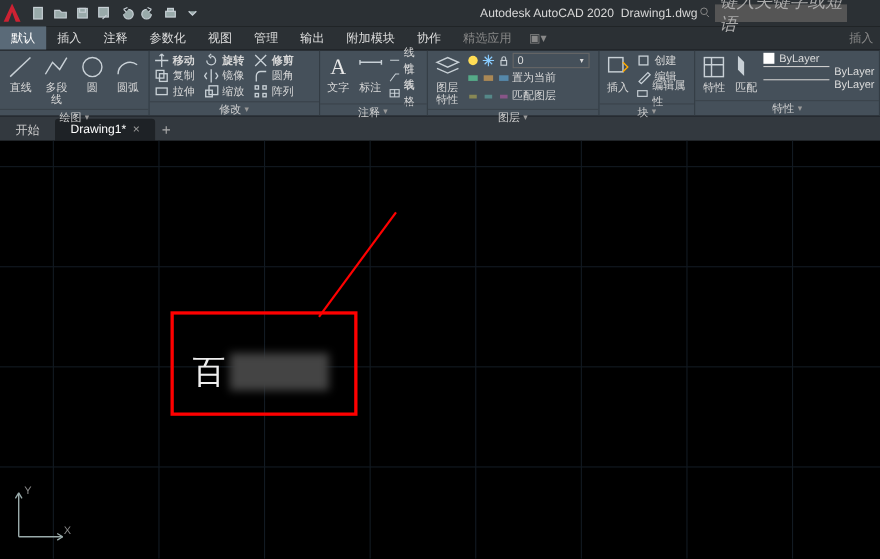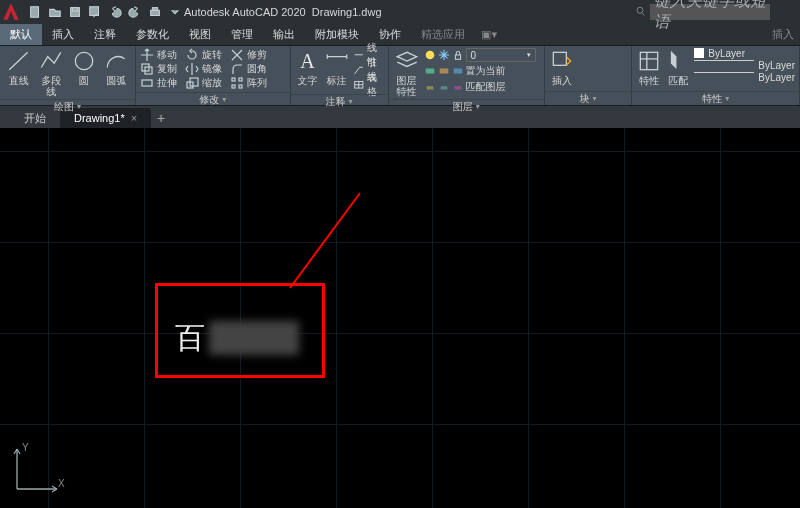--- a/index.html
+++ b/index.html
@@ -4,21 +4,21 @@
 <style>
 * { margin: 0; padding: 0; box-sizing: border-box; font-family: "Microsoft YaHei", Arial, sans-serif; }
 body { width: 800px; height: 508px; background: #000; overflow: hidden; position: relative; }
 
 
 .titlebar { height: 24px; background: #2b3034; display: flex; align-items: center; font-size: 10px; color: #ccc; }
 .logo { width: 22px; height: 22px; display: flex; align-items: center; justify-content: center; }
 .qat { display: flex; gap: 2px; margin-left: 4px; }
 .qat-btn { width: 18px; height: 18px; display: flex; align-items: center; justify-content: center; color: #bbb; }
 .qat-btn svg { width: 14px; height: 14px; fill: #9aa; }
-.title-center { flex: 1; text-align: left; color: #d8d8d8; font-size: 11px; }
+.title-center { flex: 1; text-align: right; color: #d8d8d8; font-size: 11px; }
 .title-search { width: 120px; height: 16px; background: #555; color: #aaa; font-size: 16px; font-style: italic; padding: 0 4px; display:flex; align-items:center; }
 .title-right { width: 30px; }
 
 
 .menubar { height: 22px; background: #2b3034; display: flex; font-size: 11px; border-bottom: 1px solid #1a1d20; }
 .menu-item { padding: 0 10px; color: #ddd; height: 100%; display: flex; align-items: center; }
 .menu-item.active { background: #5a6a78; color: #fff; }
 .menu-item.dim { color: #888; }
 .menu-right { margin-left: auto; display:flex; }
 .menu-right .menu-item { padding: 0 6px; }
@@ -31,21 +31,21 @@
 .panel-title .dd { font-size: 8px; color:#999; }
 
 .big-btn { display: flex; flex-direction: column; align-items: center; gap: 1px; width: 30px; color: #d8d8d8; font-size: 10px; }
 .big-btn .ic { width: 26px; height: 26px; display: flex; align-items: center; justify-content: center; }
 .big-btn .lbl { font-size: 10px; line-height: 11px; text-align: center; }
 .sm-btn { display: flex; align-items: center; gap: 3px; height: 14px; color: #d8d8d8; font-size: 10px; }
 .sm-btn .ic { width: 14px; height: 14px; display:flex; align-items:center; justify-content:center; }
 .col { display:flex; flex-direction:column; gap: 1px; }
 
 
-.filetabs { height: 22px; background: #33393f; display: flex; align-items: flex-end; font-size: 11px; padding-left: 10px; }
+.filetabs { height: 22px; background: #33393f; display: flex; align-items: flex-end; font-size: 11px; }
 .ftab { height: 20px; padding: 0 14px; color: #ccc; border-top-left-radius: 3px; border-top-right-radius: 3px; display:flex; align-items:center; gap:6px; }
 .ftab.active { background: #1e2226; color: #fff; }
 .ftab .x { font-size: 11px; color: #999; }
 .addtab { width: 20px; height: 20px; display:flex; align-items:center; justify-content:center; color:#aaa; font-size:14px; }
 
 
 .canvas { position: relative; height: 380px; background: #000; }
 .grid-v, .grid-h { position: absolute; background: #121a22; }
 
 .redbox { position: absolute; border: 3px solid #f00; }
@@ -186,21 +186,21 @@
         </div>
     </div>
     <div class="panel-title">
         <span>绘图</span>
         <span class="dd">▾</span>
       </div>
   </div>
 
   <div class="panel" style="width:168px">
     <div class="panel-body" style="flex-direction:column;gap:0;padding-top:2px;">
-      <div style="display:flex;gap:8px;">
+      <div style="display:flex;gap:8px;font-weight:bold;">
         <div class="sm-btn">
             <span class="ic">
               <svg viewBox="0 0 14 14">
                 <path d="M7 1v12M1 7h12M7 1l-2 2M7 1l2 2"></path>
               </svg>
             </span>
             <span>移动</span>
           </div>
         <div class="sm-btn">
             <span class="ic">
@@ -420,20 +420,46 @@
     <div class="panel-body">
       <div class="big-btn" style="width:26px">
           <div class="ic">
             <svg viewBox="0 0 24 24">
               <rect x="4" y="4" width="12" height="12"></rect>
               <path d="M16 8l4 4-4 4" stroke="#fa0"></path>
             </svg>
           </div>
           <div class="lbl">插入</div>
         </div>
+      <div class="col">
+        <div class="sm-btn">
+            <span class="ic">
+              <svg viewBox="0 0 14 14">
+                <rect x="3" y="3" width="8" height="8"></rect>
+              </svg>
+            </span>
+            <span>创建</span>
+          </div>
+        <div class="sm-btn">
+            <span class="ic">
+              <svg viewBox="0 0 14 14">
+                <path d="M3 11l8-8 2 2-8 8z"></path>
+              </svg>
+            </span>
+            <span>编辑</span>
+          </div>
+        <div class="sm-btn">
+            <span class="ic">
+              <svg viewBox="0 0 14 14">
+                <rect x="2" y="4" width="10" height="6"></rect>
+              </svg>
+            </span>
+            <span>编辑属性</span>
+          </div>
+      </div>
     </div>
     <div class="panel-title">
         <span>块</span>
         <span class="dd">▾</span>
       </div>
   </div>
 
   <div class="panel" style="flex:1">
     <div class="panel-body">
       <div class="big-btn" style="width:26px">

